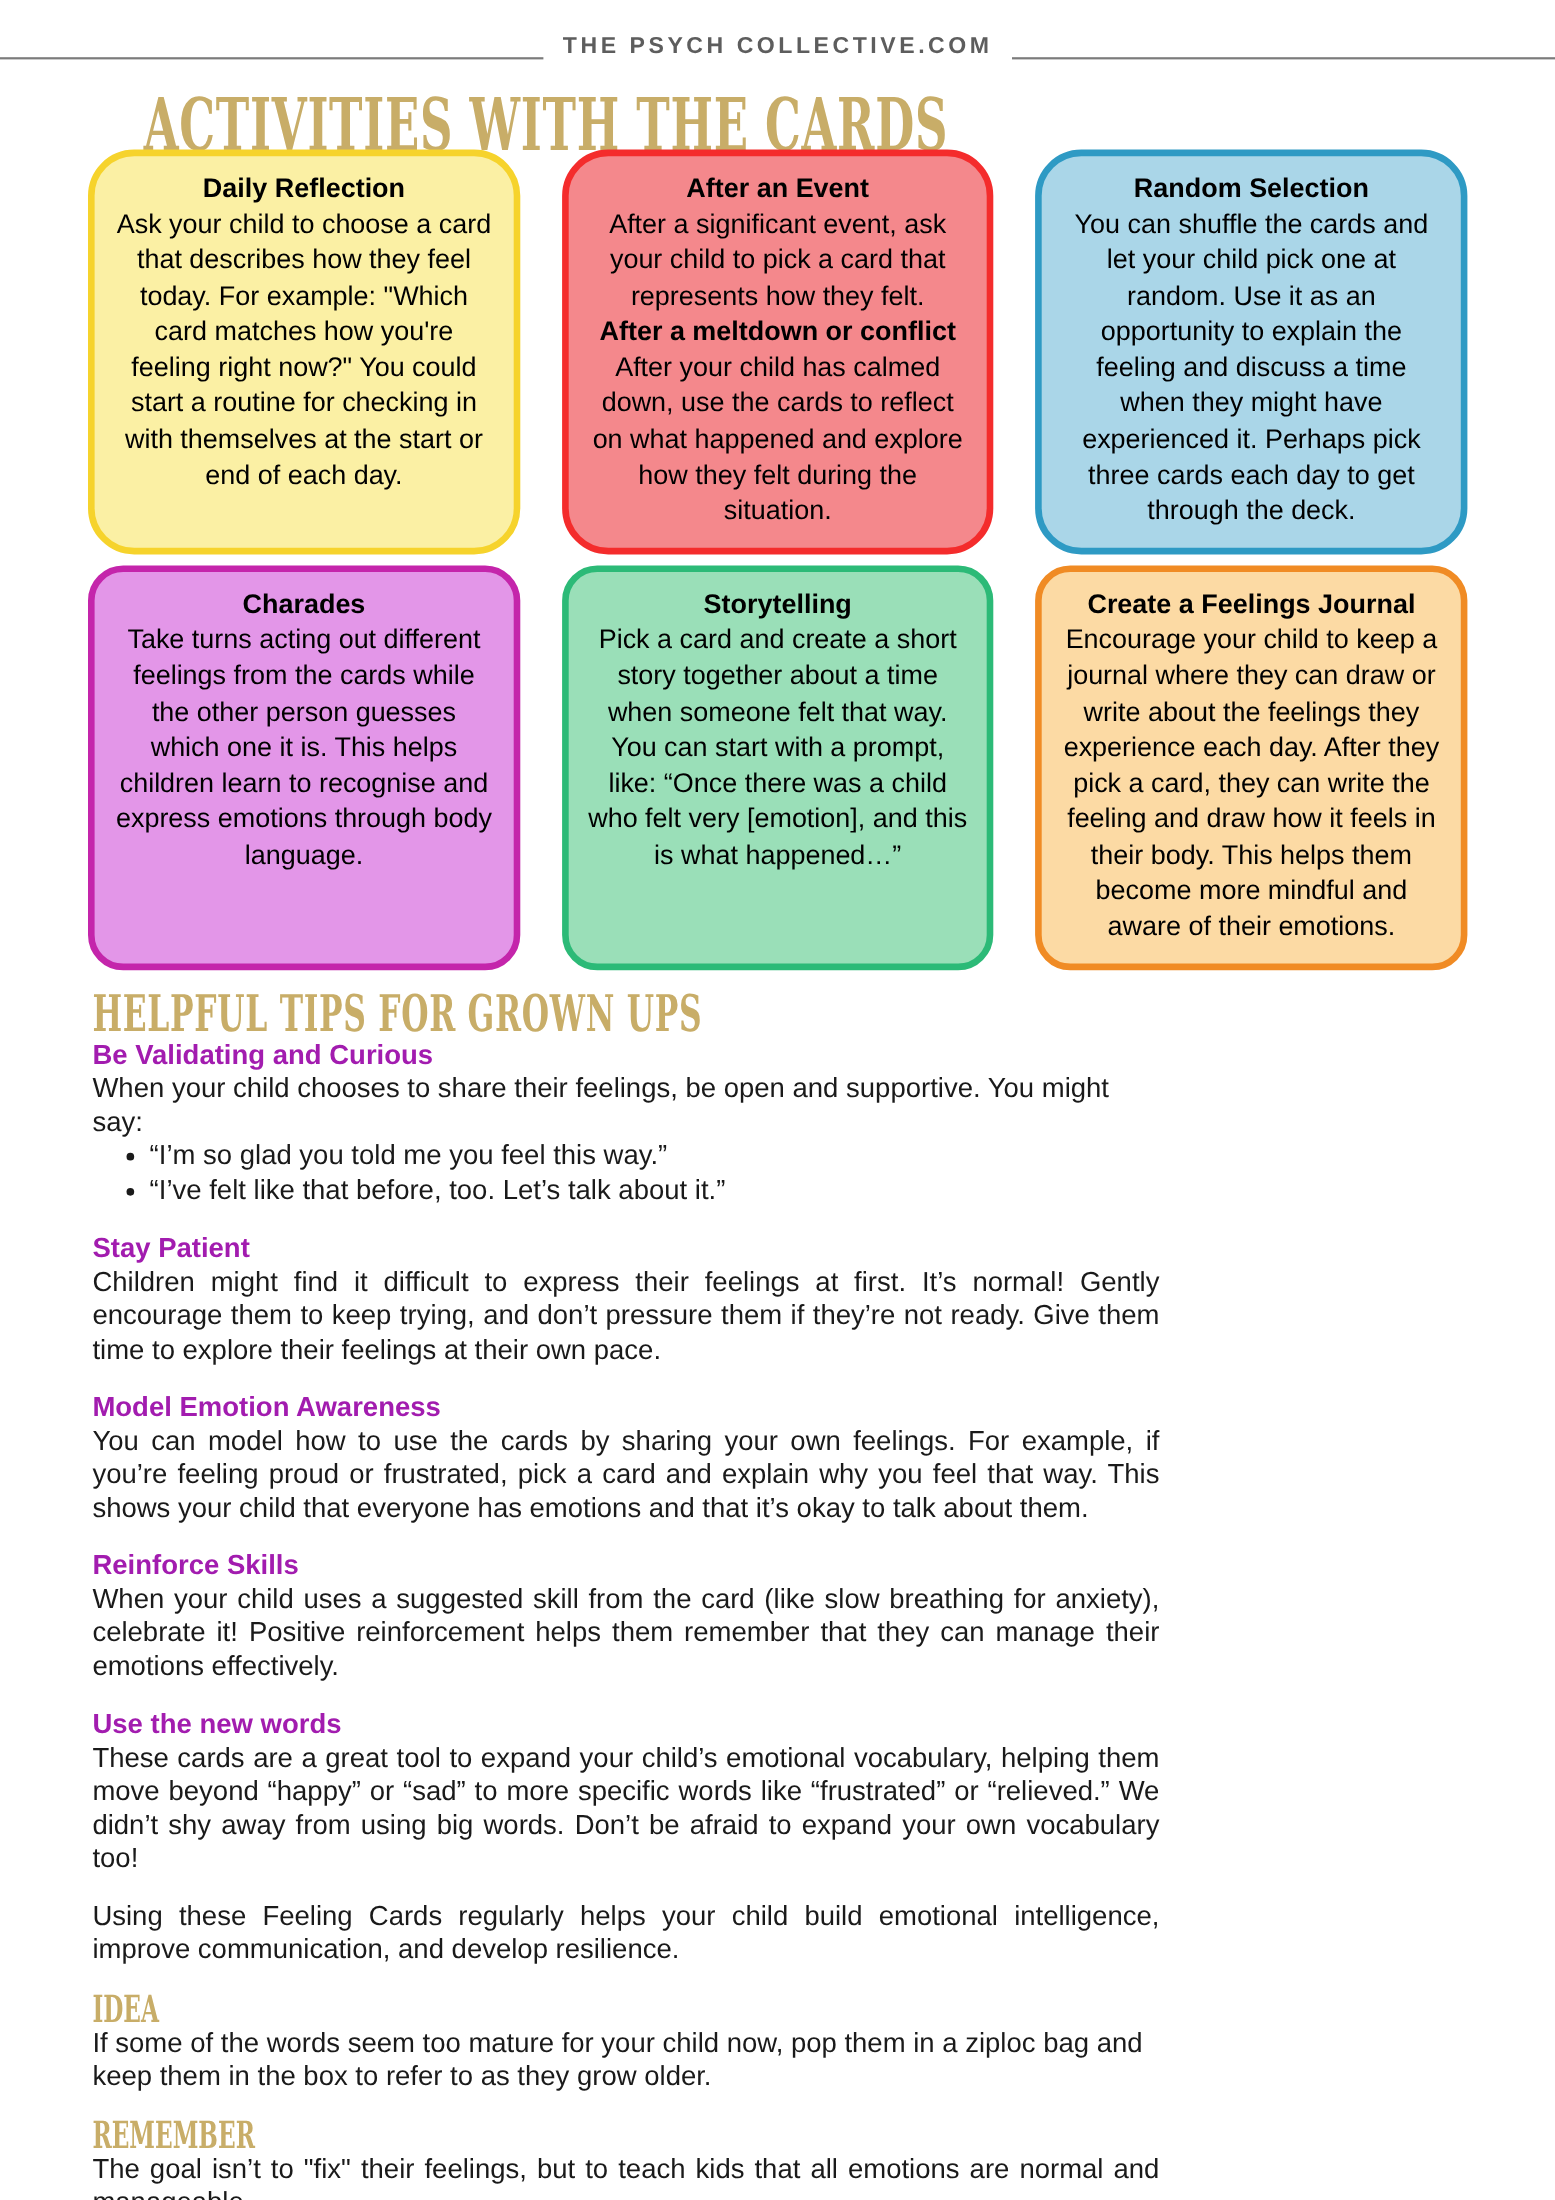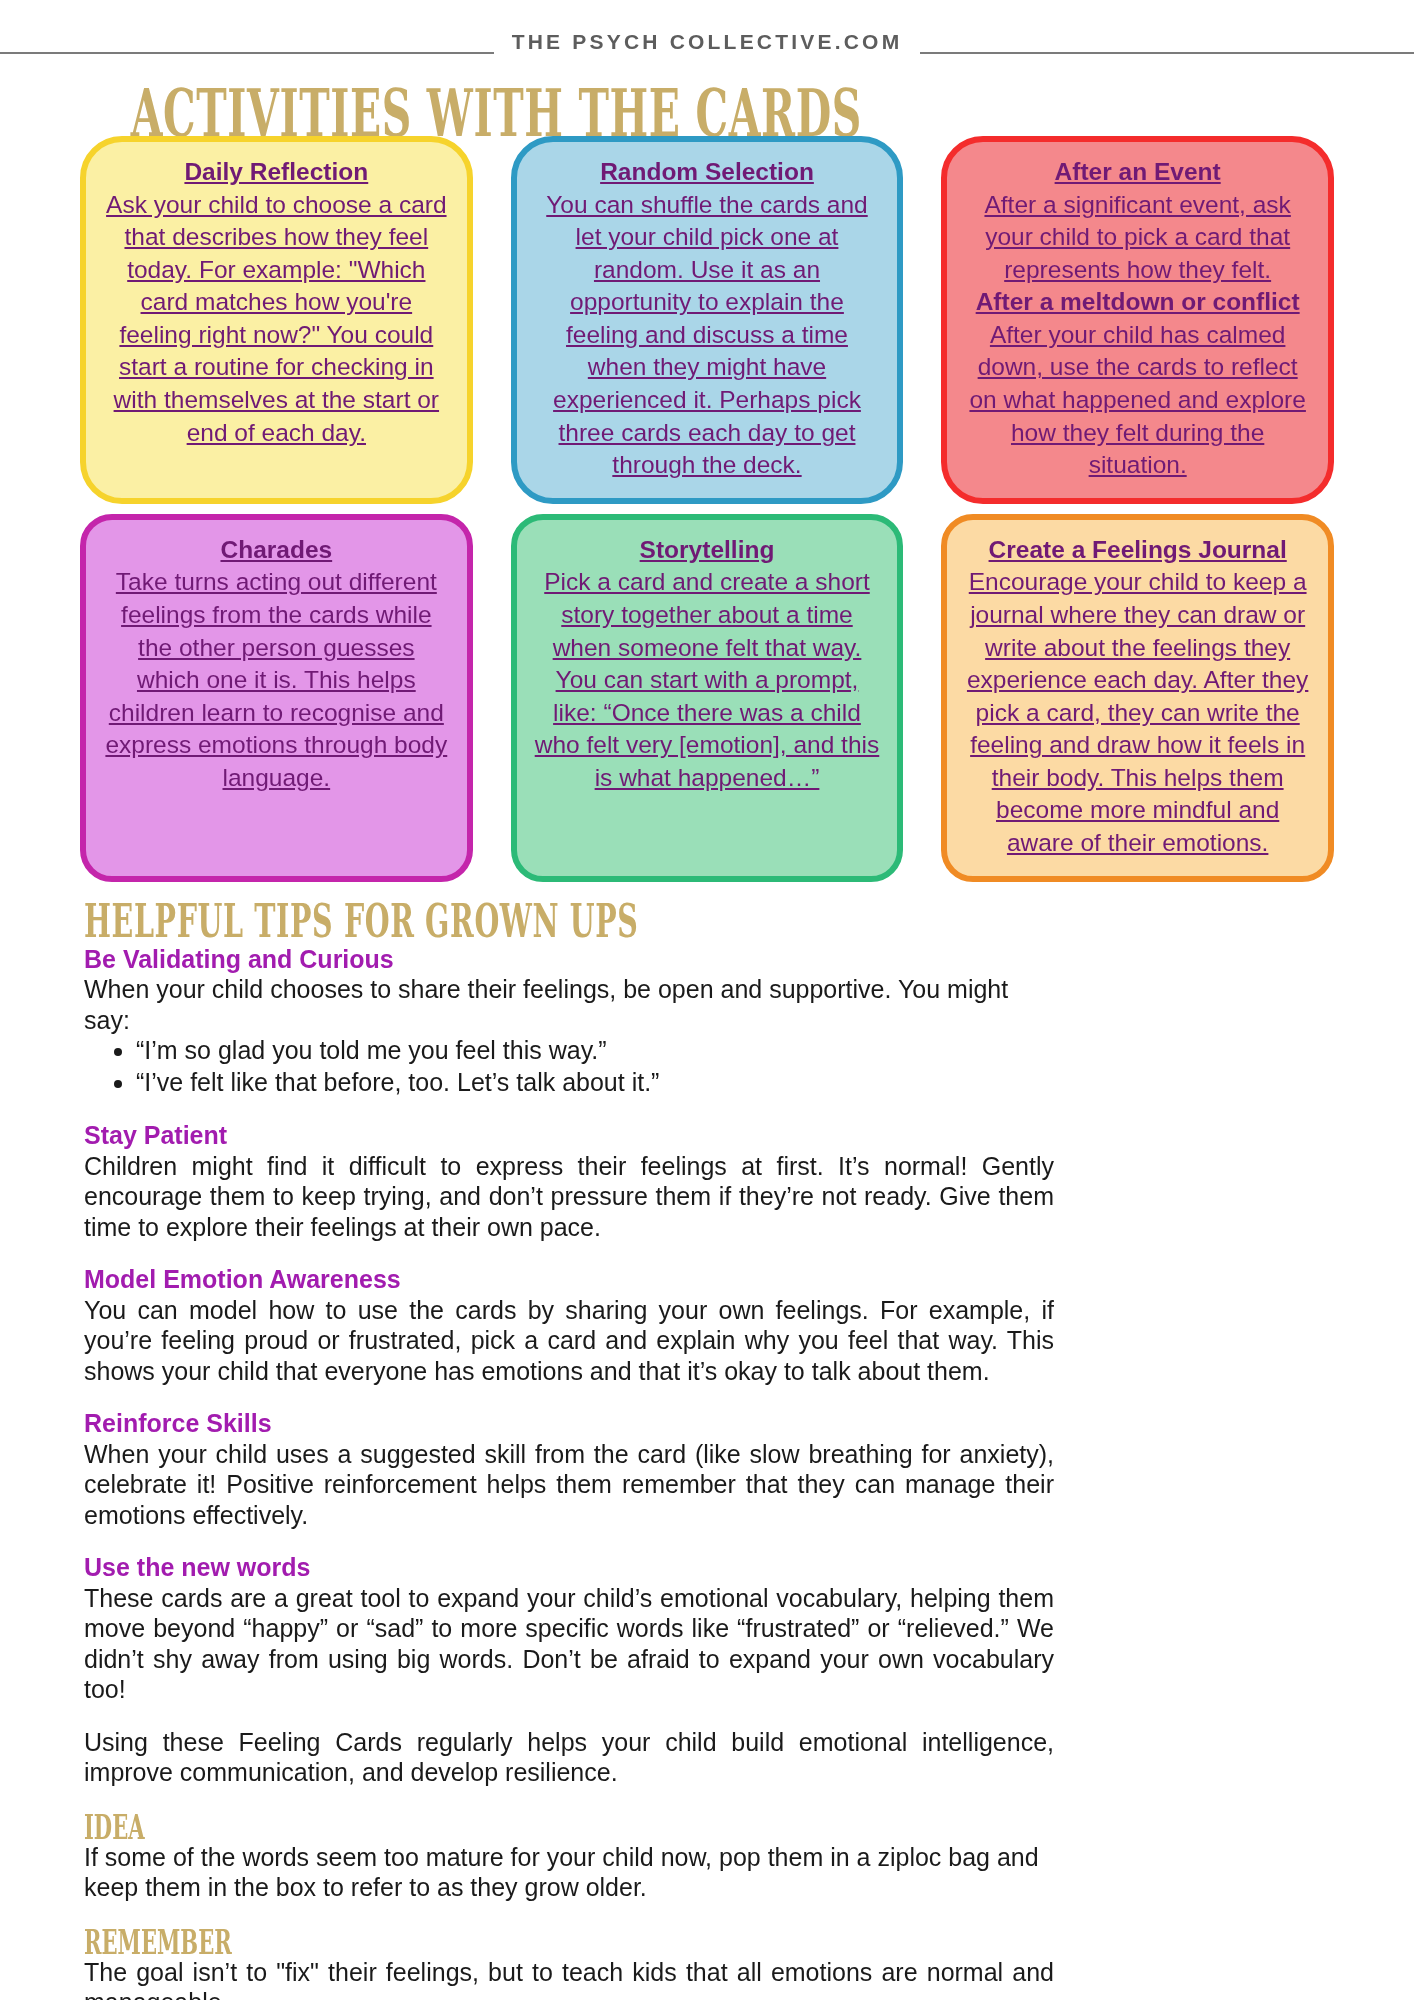--- a/index.html
+++ b/index.html
@@ -66,22 +66,21 @@
     column-gap: 38px;
     row-gap: 24px;
   }
   .card {
     border-radius: 42px;
     border: 6px solid #000;
     padding: 14px 18px 16px 18px;
     text-align: center;
     font-size: 24.5px;
     line-height: 1.33;
-    color: #701a75;
-    text-decoration: underline;
+    color: #000000;
   }
   .card .card-title {
     font-weight: bold;
     display: block;
     font-size: 24.5px;
     line-height: 1.33;
   }
   .card .card-body { display: block; }
 
   .card-yellow { background: #fbf0a4; border-color: #f6d32c; }
@@ -151,29 +150,29 @@
 
   <div id="activities-title-wrap">
     <div class="gold-heading gold-h1">ACTIVITIES WITH THE CARDS</div>
   </div>
 
   <div class="card-grid">
     <div class="card card-yellow">
       <span class="card-title">Daily Reflection</span>
       <span class="card-body">Ask your child to choose a card that describes how they feel today. For example: "Which card matches how you're feeling right now?" You could start a routine for checking in with themselves at the start or end of each day.</span>
     </div>
-    <div class="card card-blue">
-      <span class="card-title">Random Selection</span>
-      <span class="card-body">You can shuffle the cards and let your child pick one at random. Use it as an opportunity to explain the feeling and discuss a time when they might have experienced it. Perhaps pick three cards each day to get through the deck.</span>
-    </div>
     <div class="card card-red">
       <span class="card-title">After an Event</span>
       <span class="card-body">After a significant event, ask your child to pick a card that represents how they felt.</span>
       <span class="card-title">After a meltdown or conflict</span>
       <span class="card-body">After your child has calmed down, use the cards to reflect on what happened and explore how they felt during the situation.</span>
+    </div>
+    <div class="card card-blue">
+      <span class="card-title">Random Selection</span>
+      <span class="card-body">You can shuffle the cards and let your child pick one at random. Use it as an opportunity to explain the feeling and discuss a time when they might have experienced it. Perhaps pick three cards each day to get through the deck.</span>
     </div>
   </div>
 
   <div class="card-grid card-row2">
     <div class="card card-purple">
       <span class="card-title">Charades</span>
       <span class="card-body">Take turns acting out different feelings from the cards while the other person guesses which one it is. This helps children learn to recognise and express emotions through body language.</span>
     </div>
     <div class="card card-green">
       <span class="card-title">Storytelling</span>

